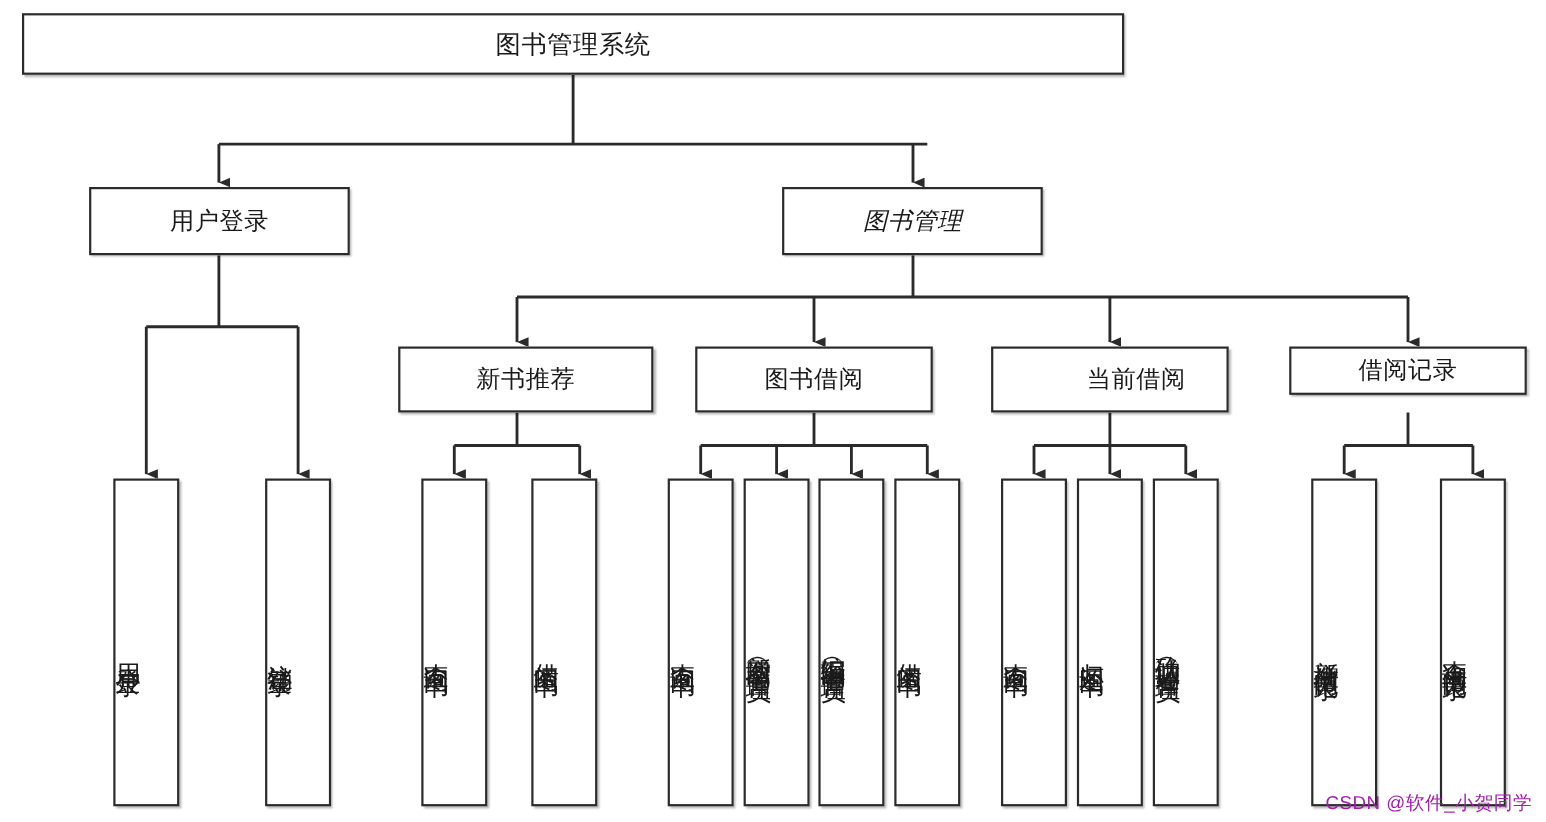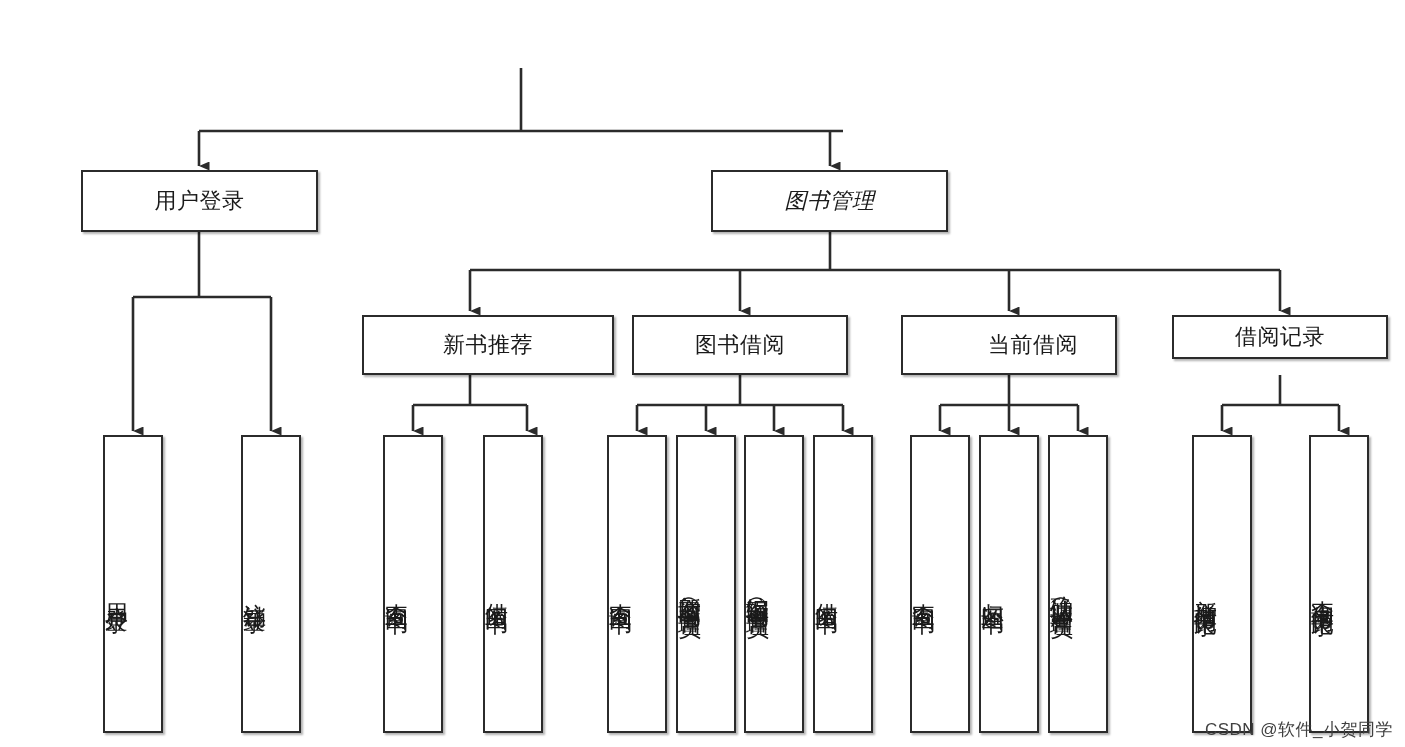--- a/index.html
+++ b/index.html
@@ -58,21 +58,21 @@
     white-space: nowrap;
   }
   .node.root .node-label {
     font-size: 23px;
   }
   #watermark {
     position: absolute;
     right: 12px;
     bottom: 6px;
     font-size: 17px;
-    color: #404040;
+    color: #a21caf;
     white-space: nowrap;
     letter-spacing: 0.5px;
     pointer-events: none;
   }
 </style>
 </head>
 <body>
 
 <div id="canvas">
 
@@ -119,29 +119,32 @@
       <path d="M1009,405 L1009,431" marker-end="url(#arrowhead)"></path>
       <path d="M1078,405 L1078,431" marker-end="url(#arrowhead)"></path>
 
       <path d="M1280,375 L1280,405"></path>
       <path d="M1222,405 L1339,405"></path>
       <path d="M1222,405 L1222,431" marker-end="url(#arrowhead)"></path>
       <path d="M1339,405 L1339,431" marker-end="url(#arrowhead)"></path>
     </g>
   </svg>
 
+  <div class="node horizontal root" style="left:20px; top:12px; width:1002px; height:56px;">
+    <span class="node-label">图书管理系统</span>
+  </div>
 
   <div class="node horizontal" style="left:81px; top:170px; width:237px; height:62px;">
     <span class="node-label">用户登录</span>
   </div>
   <div class="node horizontal" style="left:711px; top:170px; width:237px; height:62px;font-style:italic;">
     <span class="node-label">图书管理</span>
   </div>
 
-  <div class="node horizontal" style="left:362px; top:315px; width:252px; height:60px;">
+  <div class="node horizontal" style="left:362px; top:315px; width:232px; height:60px;">
     <span class="node-label">新书推荐</span>
   </div>
   <div class="node horizontal" style="left:632px; top:315px; width:216px; height:60px;">
     <span class="node-label">图书借阅</span>
   </div>
   <div class="node horizontal" style="left:901px; top:315px; width:216px; height:60px;padding-left:48px;">
     <span class="node-label">当前借阅</span>
   </div>
   <div class="node horizontal" style="left:1172px; top:315px; width:216px; height:44px;">
     <span class="node-label">借阅记录</span>

